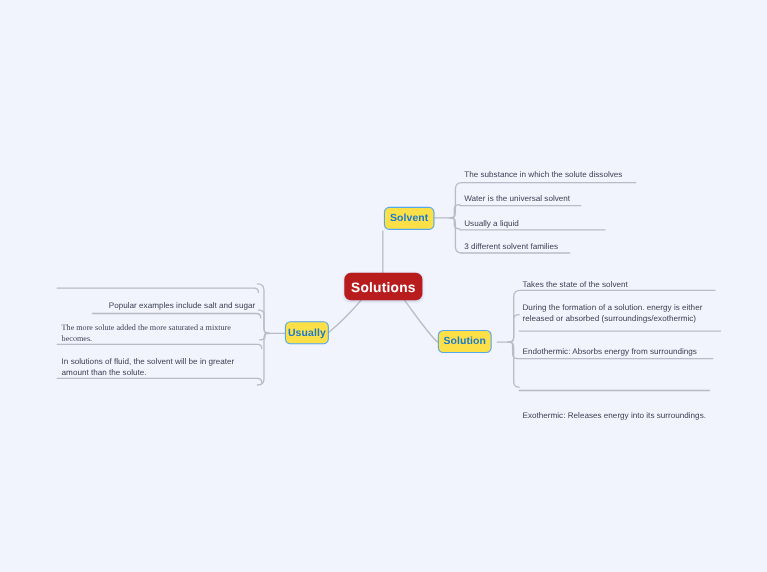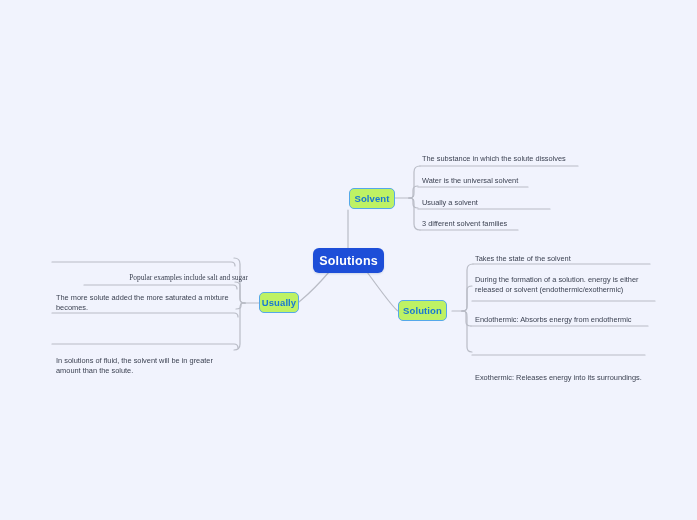--- a/index.html
+++ b/index.html
@@ -30,30 +30,30 @@
   }
   .node {
     position: absolute;
     box-sizing: border-box;
     display: flex;
     align-items: center;
     justify-content: center;
     white-space: nowrap;
   }
   .root-node {
-    background: #1d4ed8;
+    background: #b91c1c;
     color: #ffffff;
     font-weight: bold;
     font-size: 12.5px;
     border-radius: 6px;
     letter-spacing: .2px;
     box-shadow: 0 1px 2px rgba(40,80,140,.18);
   }
   .branch-node {
-    background: #bef264;
+    background: #fde047;
     color: #1878d2;
     font-weight: bold;
     font-size: 9.5px;
     border: 1.6px solid #55a8ea;
     border-radius: 5px;
     letter-spacing: .1px;
   }
   .leaf {
     position: absolute;
     box-sizing: border-box;
@@ -114,29 +114,29 @@
       <path d="M472,355 L645,355"></path>
     </g>
   </svg>
 
   <div class="node root-node" style="left:313px; top:248px; width:71px; height:25px;">Solutions</div>
 
   <div class="node branch-node" style="left:349px; top:188px; width:46px; height:21px;">Solvent</div>
 
   <div class="leaf right" style="left:420px; top:154px; width:170px;">The substance in which the solute dissolves</div>
   <div class="leaf right" style="left:420px; top:176px; width:170px;">Water is the universal solvent</div>
-  <div class="leaf right" style="left:420px; top:198px; width:170px;">Usually a solvent</div>
+  <div class="leaf right" style="left:420px; top:198px; width:170px;">Usually a liquid</div>
   <div class="leaf right" style="left:420px; top:219px; width:170px;">3 different solvent families</div>
 
   <div class="node branch-node" style="left:259px; top:292px; width:40px; height:21px;">Usually</div>
 
-  <div class="leaf left indent" style="left:70px; top:273px; width:180px;font-family:Liberation Serif, serif;">Popular examples include salt and sugar</div>
-  <div class="leaf left" style="left:54px; top:293px; width:182px;">The more solute added the more saturated a mixture becomes.</div>
-  <div class="leaf left" style="left:54px; top:324px; width:182px;margin-top:32px;">In solutions of fluid, the solvent will be in greater amount than the solute.</div>
+  <div class="leaf left indent" style="left:54px; top:273px; width:180px;">Popular examples include salt and sugar</div>
+  <div class="leaf left" style="left:54px; top:293px; width:182px;font-family:Liberation Serif, serif;">The more solute added the more saturated a mixture becomes.</div>
+  <div class="leaf left" style="left:54px; top:324px; width:182px;">In solutions of fluid, the solvent will be in greater amount than the solute.</div>
 
   <div class="node branch-node" style="left:398px; top:300px; width:49px; height:21px;">Solution</div>
 
   <div class="leaf right" style="left:473px; top:254px; width:180px;">Takes the state of the solvent</div>
-  <div class="leaf right" style="left:473px; top:275px; width:180px;">During the formation of a solution. energy is either released or solvent (endothermic/exothermic)</div>
-  <div class="leaf right" style="left:473px; top:315px; width:180px;">Endothermic: Absorbs energy from endothermic</div>
+  <div class="leaf right" style="left:473px; top:275px; width:180px;">During the formation of a solution. energy is either released or absorbed (surroundings/exothermic)</div>
+  <div class="leaf right" style="left:473px; top:315px; width:180px;">Endothermic: Absorbs energy from surroundings</div>
   <div class="leaf right" style="left:473px; top:340px; width:180px;margin-top:33px;">Exothermic: Releases energy into its surroundings.</div>
 
 </div>
 
 </body></html>

